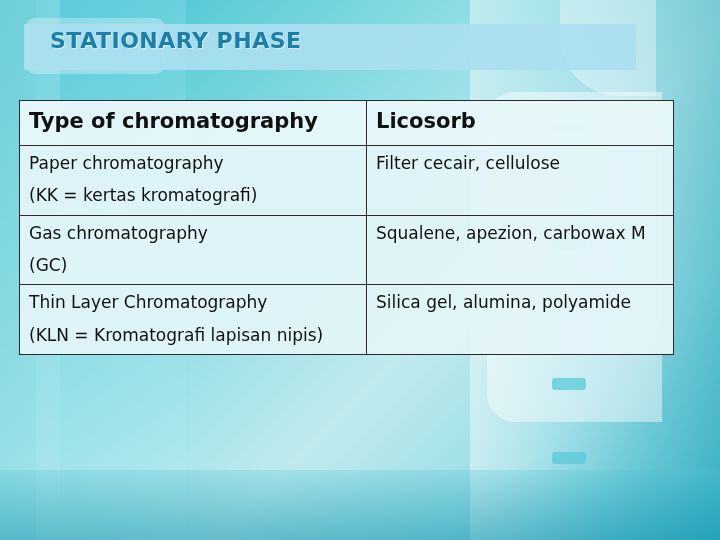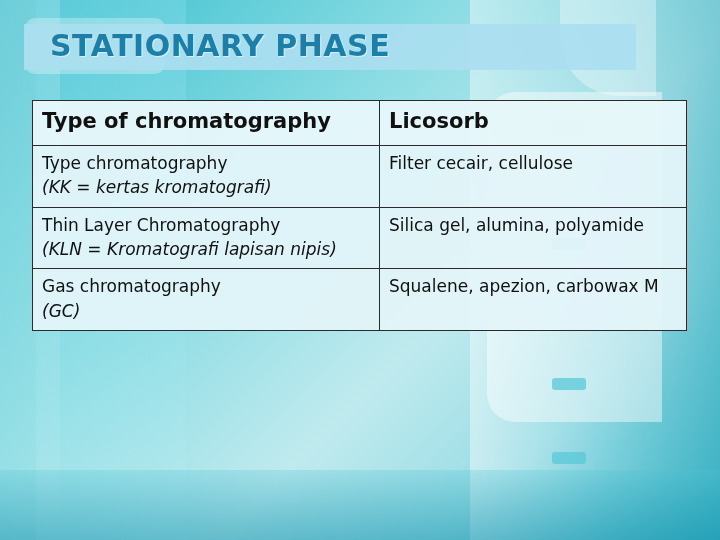--- a/index.html
+++ b/index.html
@@ -85,31 +85,31 @@
     height: 46px;
     background: #aadef0;
     opacity: 0.92;
   }
   .title-text {
     position: absolute;
     left: 50px;
     top: 28px;
     width: 600px;
     font-family: "DejaVu Sans", sans-serif;
-    font-size: 30px;
+    font-size: 22px;
     font-weight: bold;
     letter-spacing: 0.5px;
     color: #1d7fa8;
     text-shadow: 1px 1px 0 rgba(255,255,255,0.55);
   }
 
   
   .table-wrap {
     position: absolute;
-    left: 32px;
+    left: 19px;
     top: 100px;
     width: 654px;
   }
   table.content-table {
     border-collapse: collapse;
     width: 654px;
     table-layout: fixed;
     background: rgba(233, 248, 251, 0.88);
   }
   table.content-table td {
@@ -125,21 +125,21 @@
   table.content-table tr.header-row td {
     font-size: 21px;
     font-weight: bold;
     padding-top: 7px;
     padding-bottom: 9px;
     background: rgba(230, 247, 250, 0.70);
   }
   .col-a { width: 347px; }
   .col-b { width: 307px; }
   .cell-line { display: block; }
-  .cell-line + .cell-line { margin-top: 2px; font-style: italic; }
+  .cell-line + .cell-line { margin-top: 10px; }
 </style>
 </head>
 <body>
 
 <div class="slide">
 
   <div class="deco deco-a"></div>
   <div class="deco deco-b"></div>
   <div class="deco deco-c"></div>
   <div class="deco deco-d"></div>
@@ -161,45 +161,45 @@
         <col class="col-b">
       </colgroup>
       <tbody>
         <tr class="header-row">
           <td>Type of chromatography</td>
           <td>Licosorb</td>
         </tr>
 
         <tr>
           <td>
-            <span class="cell-line">Type chromatography</span>
+            <span class="cell-line">Paper chromatography</span>
             <span class="cell-line">(KK = kertas kromatografi)</span>
           </td>
           <td>
             <span class="cell-line">Filter cecair, cellulose</span>
+          </td>
+        </tr>
+
+        <tr>
+          <td>
+            <span class="cell-line">Gas chromatography</span>
+            <span class="cell-line">(GC)</span>
+          </td>
+          <td>
+            <span class="cell-line">Squalene, apezion, carbowax M</span>
           </td>
         </tr>
 
         <tr>
           <td>
             <span class="cell-line">Thin Layer Chromatography</span>
             <span class="cell-line">(KLN = Kromatografi lapisan nipis)</span>
           </td>
           <td>
             <span class="cell-line">Silica gel, alumina, polyamide</span>
-          </td>
-        </tr>
-
-        <tr>
-          <td>
-            <span class="cell-line">Gas chromatography</span>
-            <span class="cell-line">(GC)</span>
-          </td>
-          <td>
-            <span class="cell-line">Squalene, apezion, carbowax M</span>
           </td>
         </tr>
 
       </tbody>
     </table>
   </div>
 
 </div>
 
 </body></html>

